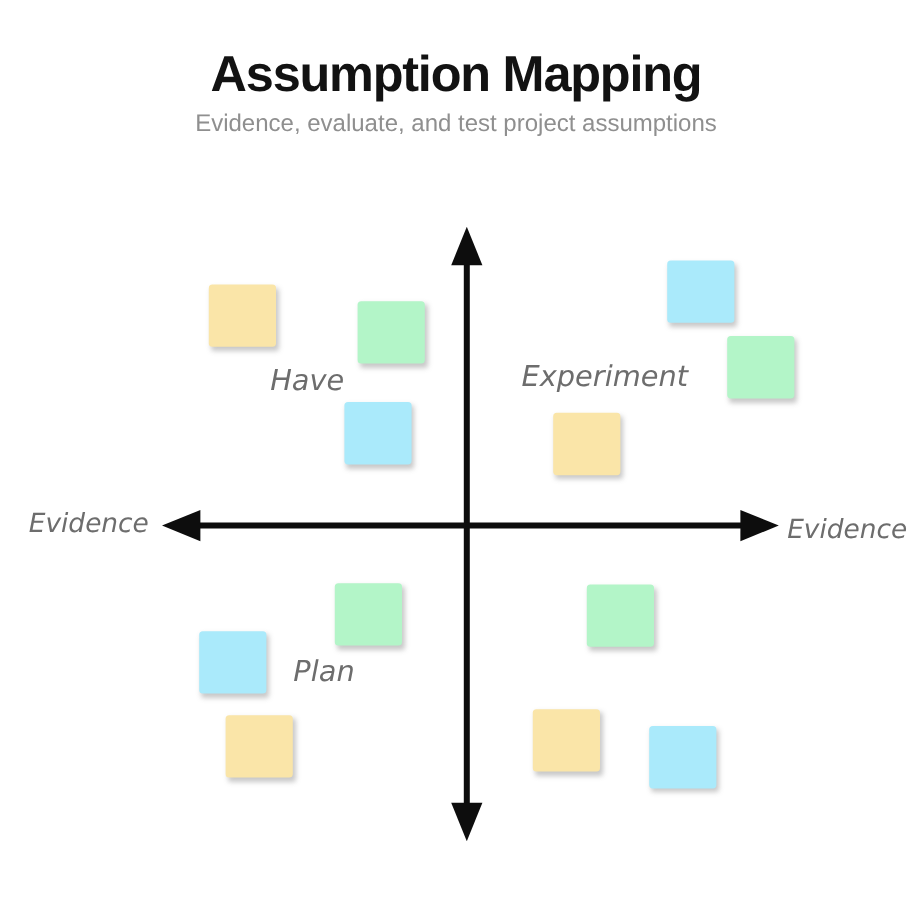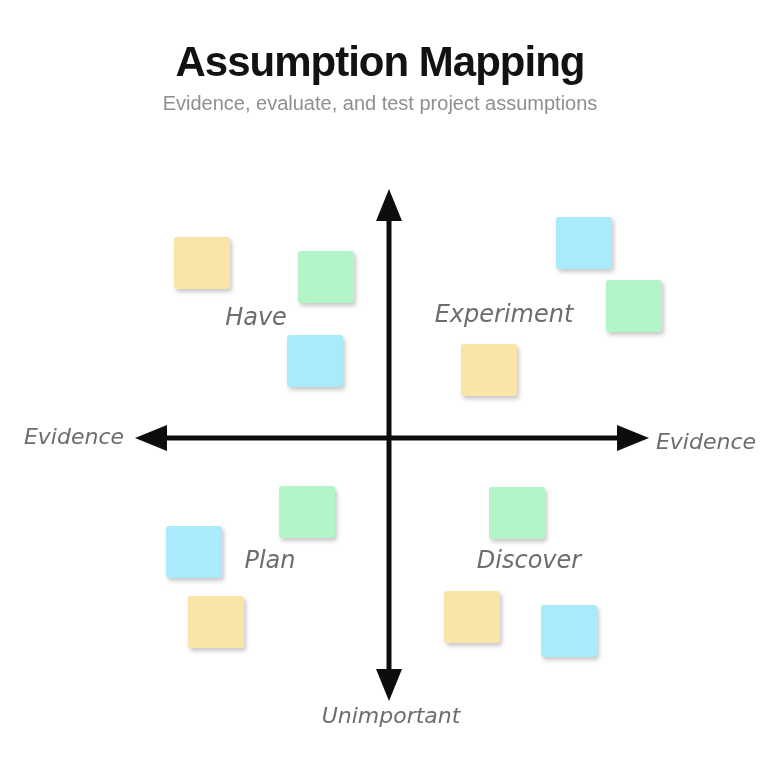--- a/index.html
+++ b/index.html
@@ -92,34 +92,32 @@
 
     <line x1="389" y1="213" x2="389" y2="677" stroke="#0d0d0d" stroke-width="5"></line>
     <polygon points="389,189 376,221 402,221" fill="#0d0d0d"></polygon>
     <polygon points="389,701 376,669 402,669" fill="#0d0d0d"></polygon>
 
     <line x1="159" y1="438" x2="621" y2="438" stroke="#0d0d0d" stroke-width="5"></line>
     <polygon points="135,438 167,425 167,451" fill="#0d0d0d"></polygon>
     <polygon points="649,438 617,425 617,451" fill="#0d0d0d"></polygon>
   </svg>
 
-  <div class="hand axis-label bottom">Unimportant</div>
 
   <div class="hand axis-label left">
     <div>Evidence</div>
   </div>
 
   <div class="hand axis-label right">
     <div>Evidence</div>
   </div>
 
   <div class="hand quad-label plan">Have</div>
   <div class="hand quad-label experiment">Experiment</div>
   <div class="hand quad-label defer">Plan</div>
-  <div class="hand quad-label discover">Discover</div>
 
   <div class="notes-layer">
       <div class="note" style="left: 174px; top: 237px; background: rgb(250, 229, 168);"></div>
       <div class="note" style="left: 298px; top: 251px; background: rgb(179, 245, 200);"></div>
       <div class="note" style="left: 287px; top: 335px; background: rgb(170, 234, 251);"></div>
       <div class="note" style="left: 556px; top: 217px; background: rgb(170, 234, 251);"></div>
       <div class="note" style="left: 606px; top: 280px; background: rgb(179, 245, 200);"></div>
       <div class="note" style="left: 461px; top: 344px; background: rgb(250, 229, 168);"></div>
       <div class="note" style="left: 279px; top: 486px; background: rgb(179, 245, 200);"></div>
       <div class="note" style="left: 166px; top: 526px; background: rgb(170, 234, 251);"></div>

